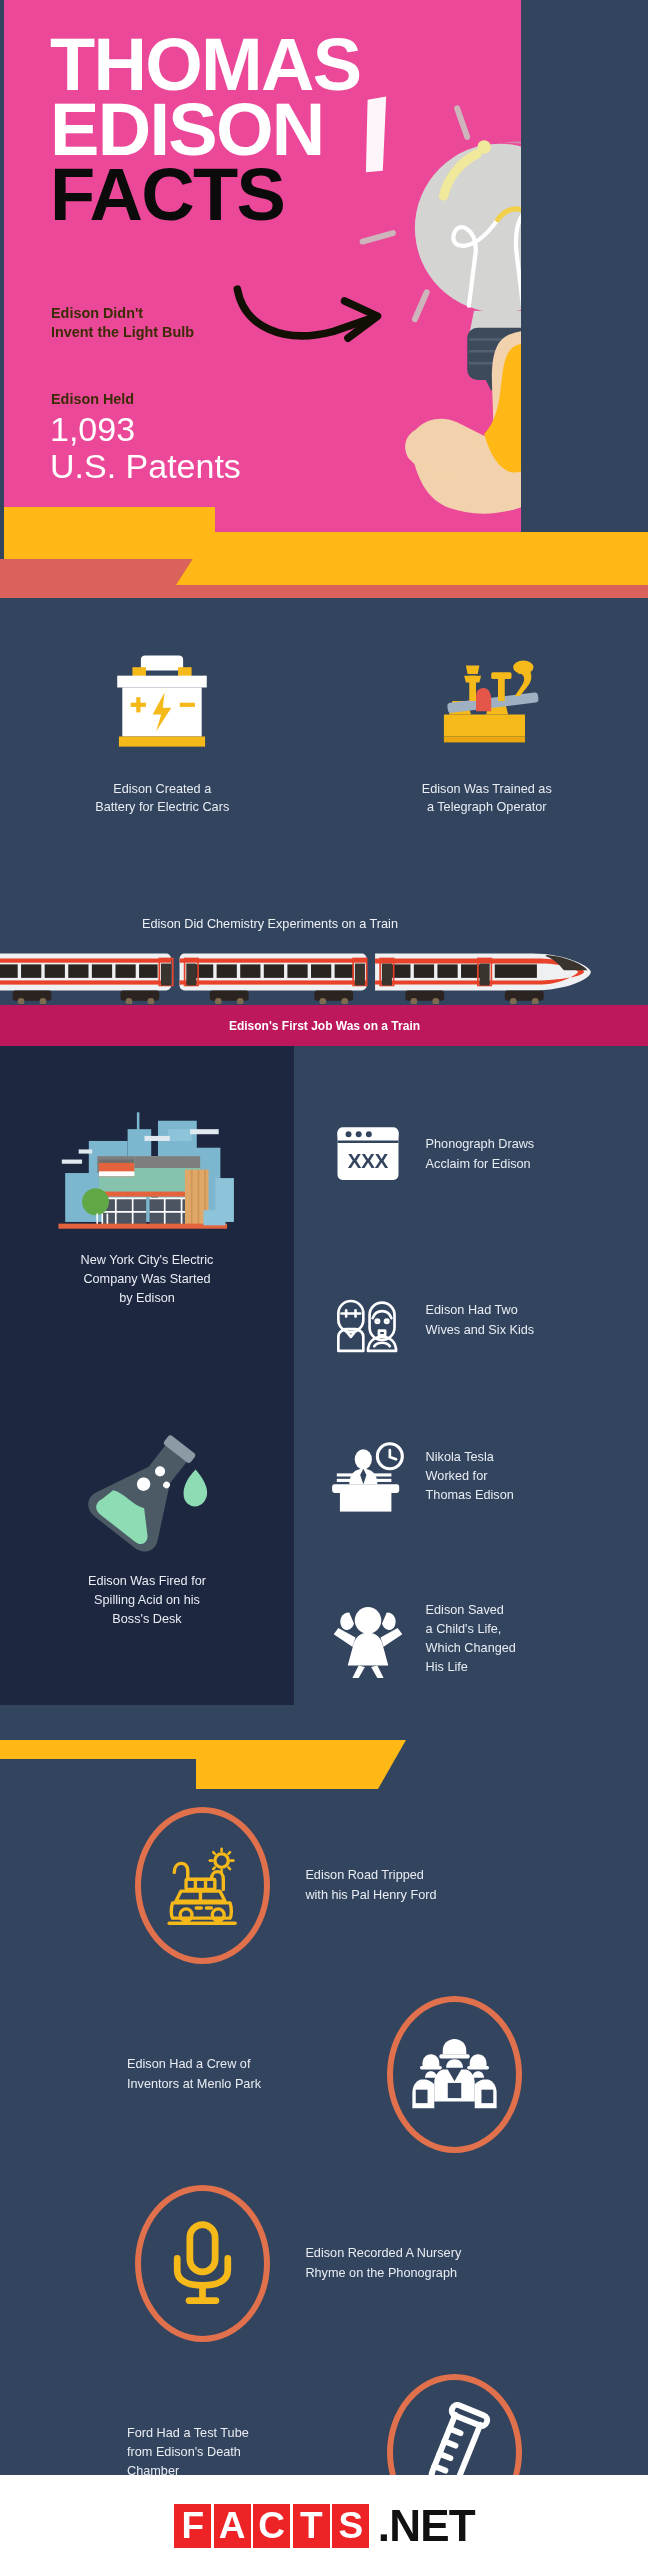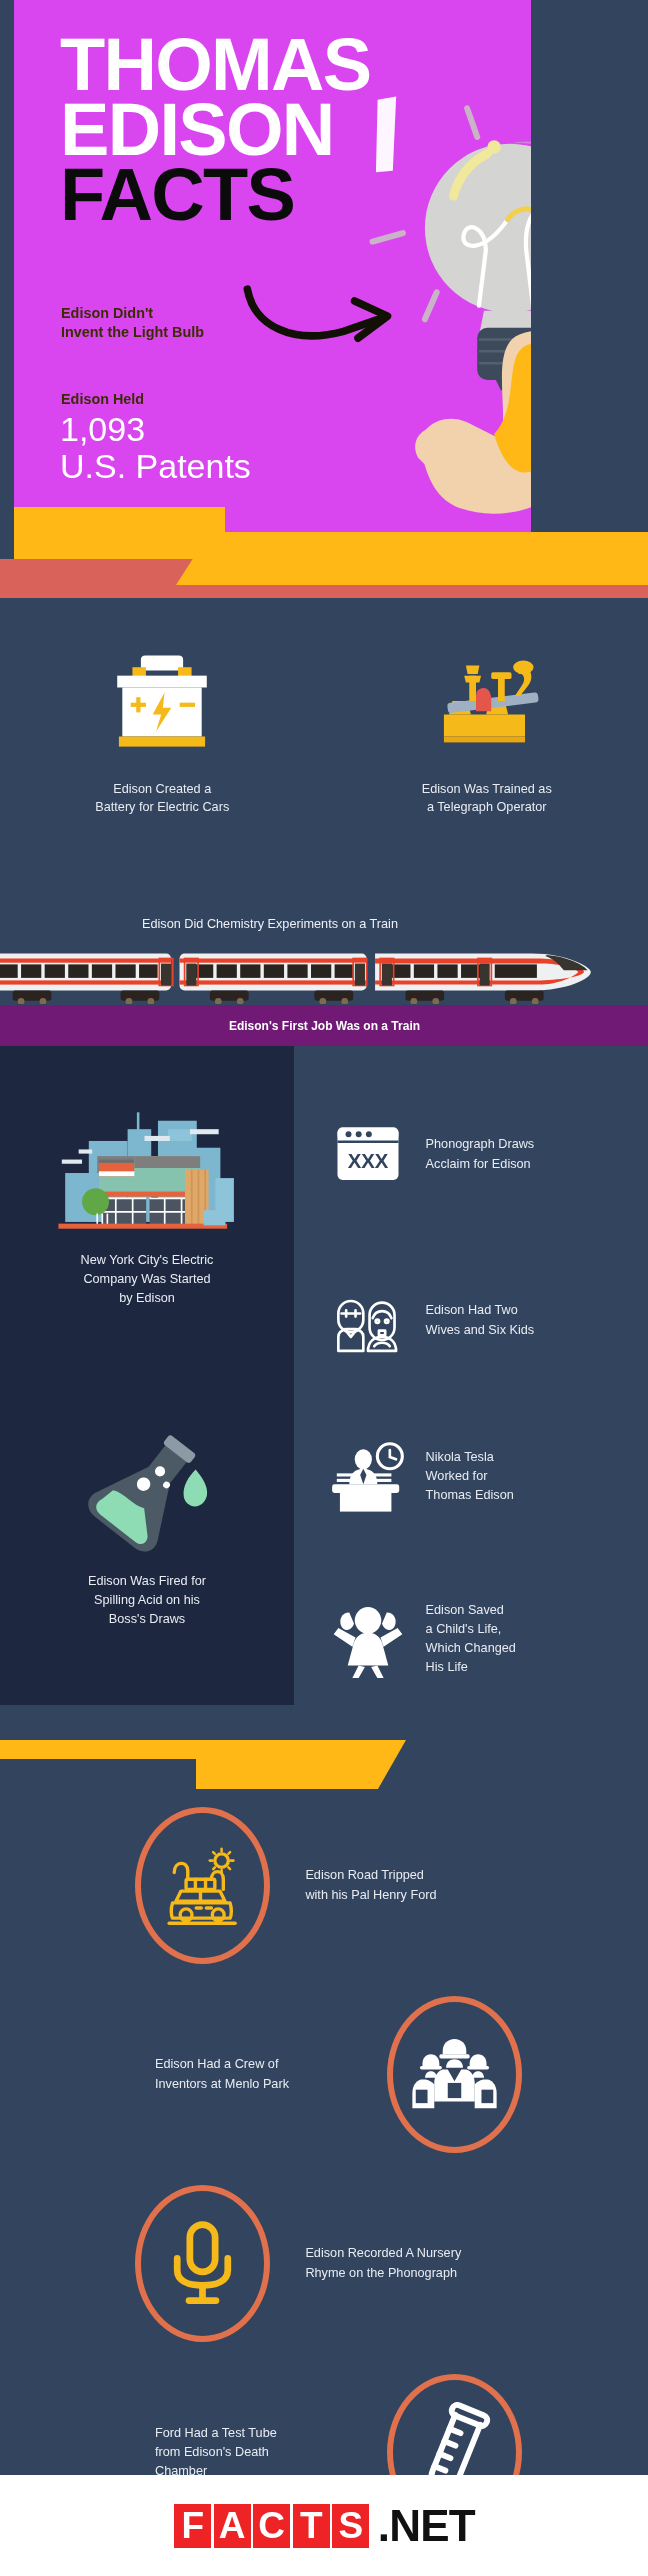--- a/index.html
+++ b/index.html
@@ -12,23 +12,23 @@
     position: relative;
     width: 649px;
     height: 2576px;
     overflow: hidden;
     background: #33445e;
   }
 
   
   .hero {
     position: absolute;
-    left: 14px; top: 0;
+    left: 4px; top: 0;
     width: 517px; height: 566px;
-    background: #d946ef;
+    background: #ec4899;
     overflow: hidden;
   }
   .hero-title {
     position: absolute;
     left: 46px; top: 32px;
     line-height: 0.88;
   }
   .hero-title .l1, .hero-title .l2 {
     display: block;
     color: #ffffff;
@@ -138,21 +138,21 @@
   .train-wrap {
     position: absolute;
     left: 0; top: 945px;
     width: 649px; height: 59px;
     overflow: hidden;
   }
   .red-banner {
     position: absolute;
     left: 0; top: 1005px;
     width: 649px; height: 41px;
-    background: #701a75;
+    background: #be185d;
     display: flex;
     align-items: center;
     justify-content: center;
   }
   .red-banner span {
     color: #ffffff;
     font-size: 12px;
     font-weight: bold;
   }
 
@@ -199,21 +199,21 @@
     position: absolute;
     left: 196px; top: 1740px;
     width: 210px; height: 49px;
     background: #ffb815;
     clip-path: polygon(0 0, 210px 0, 182px 49px, 0 49px);
   }
 
   
   .circles { position: absolute; left: 0; top: 1791px; width: 649px; }
   .crow { display: flex; align-items: center; height: 189px; }
-  .crow.right { flex-direction: row-reverse; padding-left: 28px; }
+  .crow.right { flex-direction: row-reverse; }
   .circ {
     width: 189px; flex: none;
     display: flex; align-items: center; justify-content: center;
   }
   .circ .ring {
     width: 135px; height: 157px;
     border: 6px solid #e0714c;
     border-radius: 50%;
     display: flex; align-items: center; justify-content: center;
   }
@@ -562,21 +562,21 @@
           <circle cx="92" cy="52" r="6" fill="#ffffff"></circle>
           <circle cx="108" cy="60" r="4" fill="#ffffff"></circle>
           <circle cx="86" cy="76" r="8" fill="#ffffff"></circle>
         </g>
         <path d="M152 54 C 164 68, 170 82, 162 92 C 154 102, 140 98, 138 86 C 136 74, 144 62, 152 54 Z" fill="#8ddcb4"></path>
       </svg>
     </div>
     <div class="dk-cap">
       <div>Edison Was Fired for</div>
       <div>Spilling Acid on his</div>
-      <div>Boss's Draws</div>
+      <div>Boss's Desk</div>
     </div>
   </div>
 
   <div class="rowlist" style="top:1124px;">
     <div class="rowitem">
       <div class="ri-icon">
         <svg width="68" height="61" viewBox="0 0 80 72">
           <rect x="4" y="4" width="72" height="62" rx="6" fill="#ffffff"></rect>
           <rect x="4" y="4" width="72" height="16" rx="6" fill="#ffffff"></rect>
           <line x1="4" y1="21" x2="76" y2="21" stroke="#33445e" stroke-width="3"></line>

